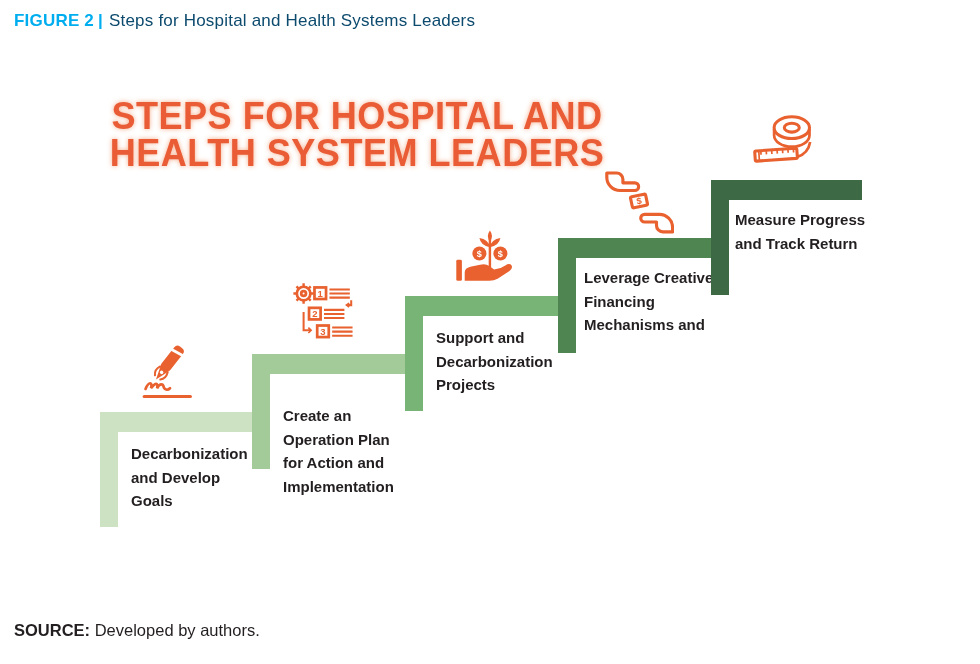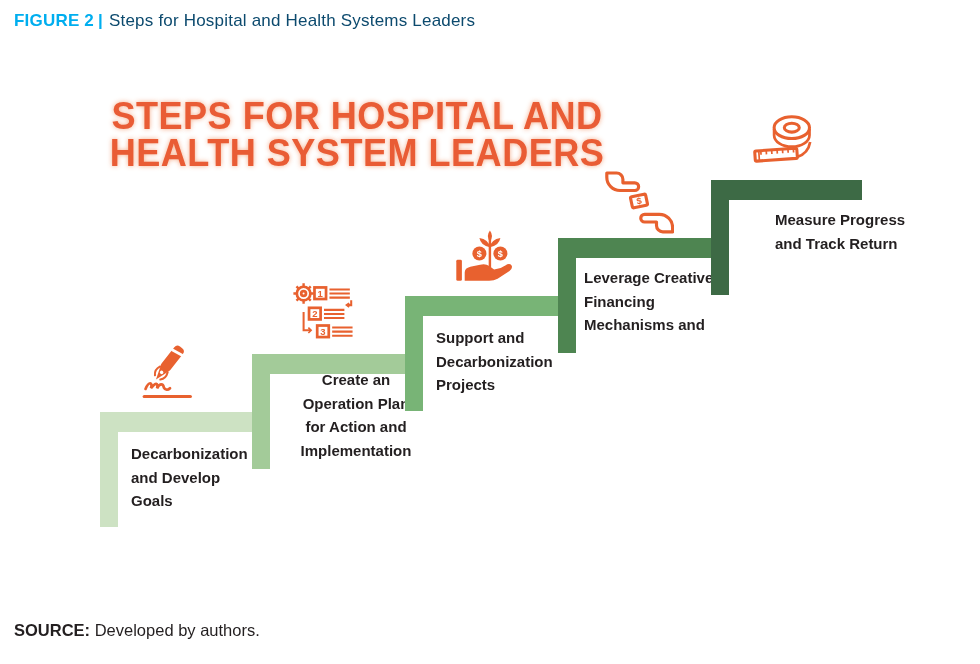--- a/index.html
+++ b/index.html
@@ -85,21 +85,21 @@
       <rect x="28" y="38" width="17" height="17"></rect>
       <text x="36.5" y="51.5" fill="#e8612f" stroke="none" font-size="14" font-weight="bold" text-anchor="middle">2</text>
       <path d="M50 41 h30 M50 47 h30 M50 53 h30" stroke-width="3"></path>
       <path d="M20 44 v27 h10" stroke-width="3"></path>
       <path d="M27 67 l4 4 -4 4" stroke-width="2.5"></path>
       <rect x="40" y="64" width="17" height="17"></rect>
       <text x="48.5" y="77.5" fill="#e8612f" stroke="none" font-size="14" font-weight="bold" text-anchor="middle">3</text>
       <path d="M62 67 h30 M62 73 h30 M62 79 h30" stroke-width="3"></path>
     </svg>
   </div>
-  <div class="abs step-label" style="left:283px;top:368px;text-align:center;">
+  <div class="abs step-label" style="left:283px;top:404px;">
     <div>Create an</div>
     <div>Operation Plan</div>
     <div>for Action and</div>
     <div>Implementation</div>
   </div>
 </div>
 
 <div>
   <div class="abs step-leg" style="left: 405px; top: 296px; background: rgb(120, 180, 118);"></div>
   <div class="abs step-bar" style="left: 405px; top: 296px; width: 153px; background: rgb(120, 180, 118);"></div>
@@ -153,21 +153,21 @@
       <ellipse cx="60" cy="26" rx="11" ry="6.5"></ellipse>
       <path d="M34 28 v9 a26 17 0 0 0 52 0 v-9" stroke-width="4"></path>
       <g transform="rotate(-4 40 68)">
         <rect x="6" y="58" width="62" height="15" rx="2"></rect>
         <path d="M15 58 v6 M23 58 v6 M31 58 v6 M39 58 v6 M47 58 v6 M55 58 v6 M63 58 v6" stroke-width="2.5"></path>
         <line x1="12" y1="58" x2="12" y2="73" stroke-width="2.5"></line>
       </g>
       <path d="M68 69 q16 -5 19 -22" stroke-width="4"></path>
     </svg>
   </div>
-  <div class="abs step-label" style="left:735px;top:208px;margin-left:40px;">
+  <div class="abs step-label" style="left:735px;top:208px;">
     <div>Measure Progress</div>
     <div>and Track Return</div>
   </div>
 </div>
 
 <div class="abs source">
   <span class="source-label">SOURCE:</span>
   <span>Developed by authors.</span>
 </div>
 

